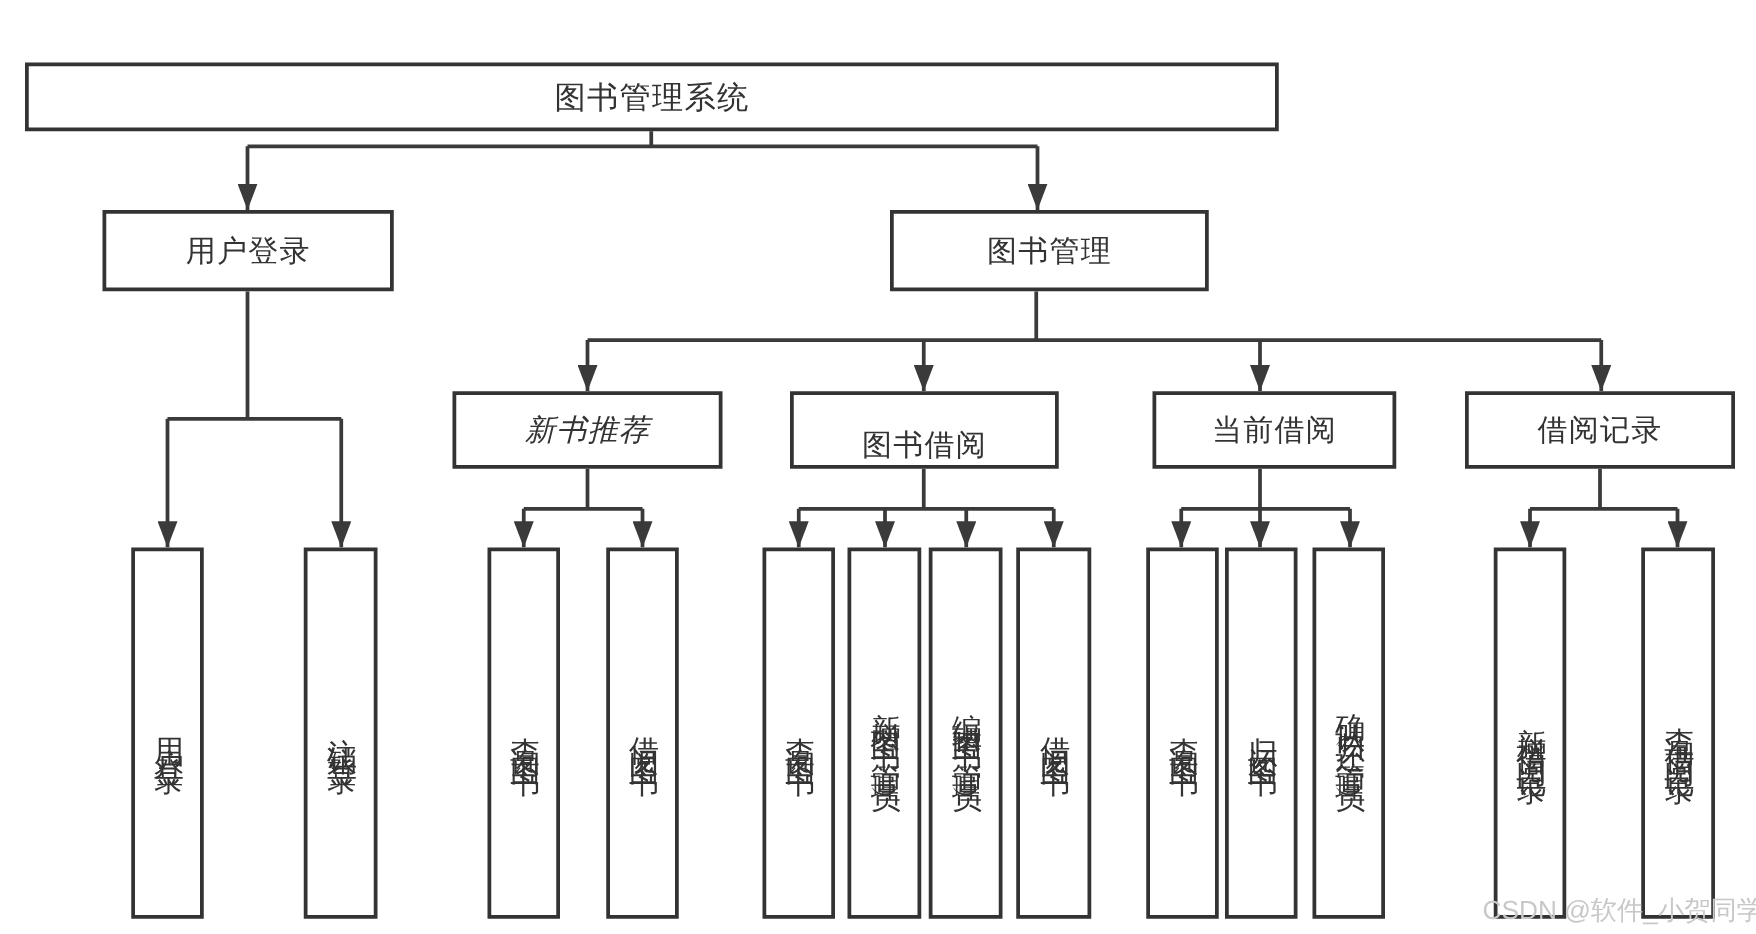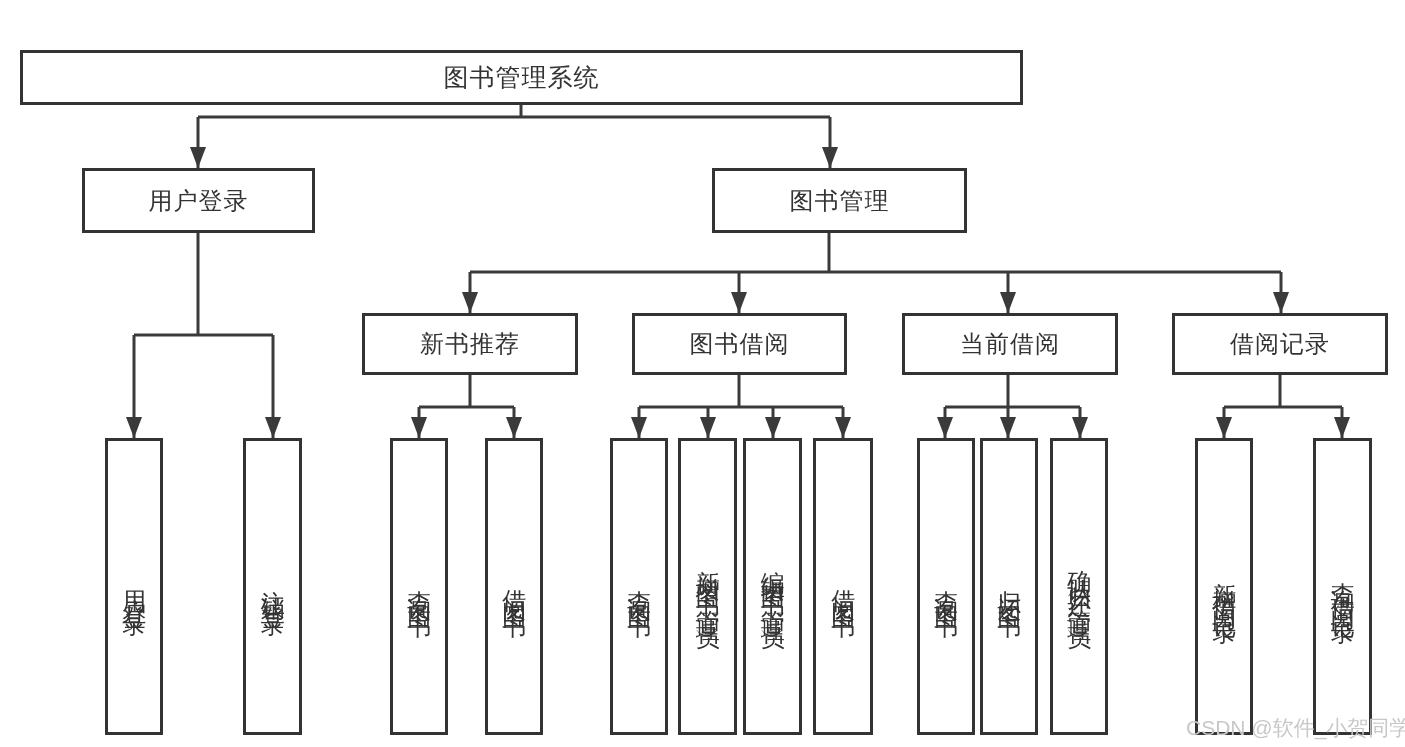--- a/index.html
+++ b/index.html
@@ -84,27 +84,27 @@
     <span>图书管理系统</span>
   </div>
 
   <div class="node h-node" style="left:82px;top:168px;width:233px;height:65px;">
     <span>用户登录</span>
   </div>
   <div class="node h-node" style="left:712px;top:168px;width:255px;height:65px;">
     <span>图书管理</span>
   </div>
 
-  <div class="node h-node" style="left:362px;top:313px;width:216px;height:62px;">
+  <div class="node h-node" style="left:362px;top:313px;width:216px;height:62px;font-style:italic;">
     <span>新书推荐</span>
   </div>
-  <div class="node h-node" style="left:632px;top:313px;width:215px;height:62px;">
+  <div class="node h-node" style="left:632px;top:313px;width:215px;height:62px;align-items:flex-end;">
     <span>图书借阅</span>
   </div>
-  <div class="node h-node" style="left:902px;top:313px;width:216px;height:62px;">
+  <div class="node h-node" style="left:922px;top:313px;width:195px;height:62px;">
     <span>当前借阅</span>
   </div>
   <div class="node h-node" style="left:1172px;top:313px;width:216px;height:62px;">
     <span>借阅记录</span>
   </div>
 
   <div class="node v-node" style="left:105px;width:58px;">
     <span class="vtext">用户登录</span>
   </div>
   <div class="node v-node" style="left:243px;width:59px;">

